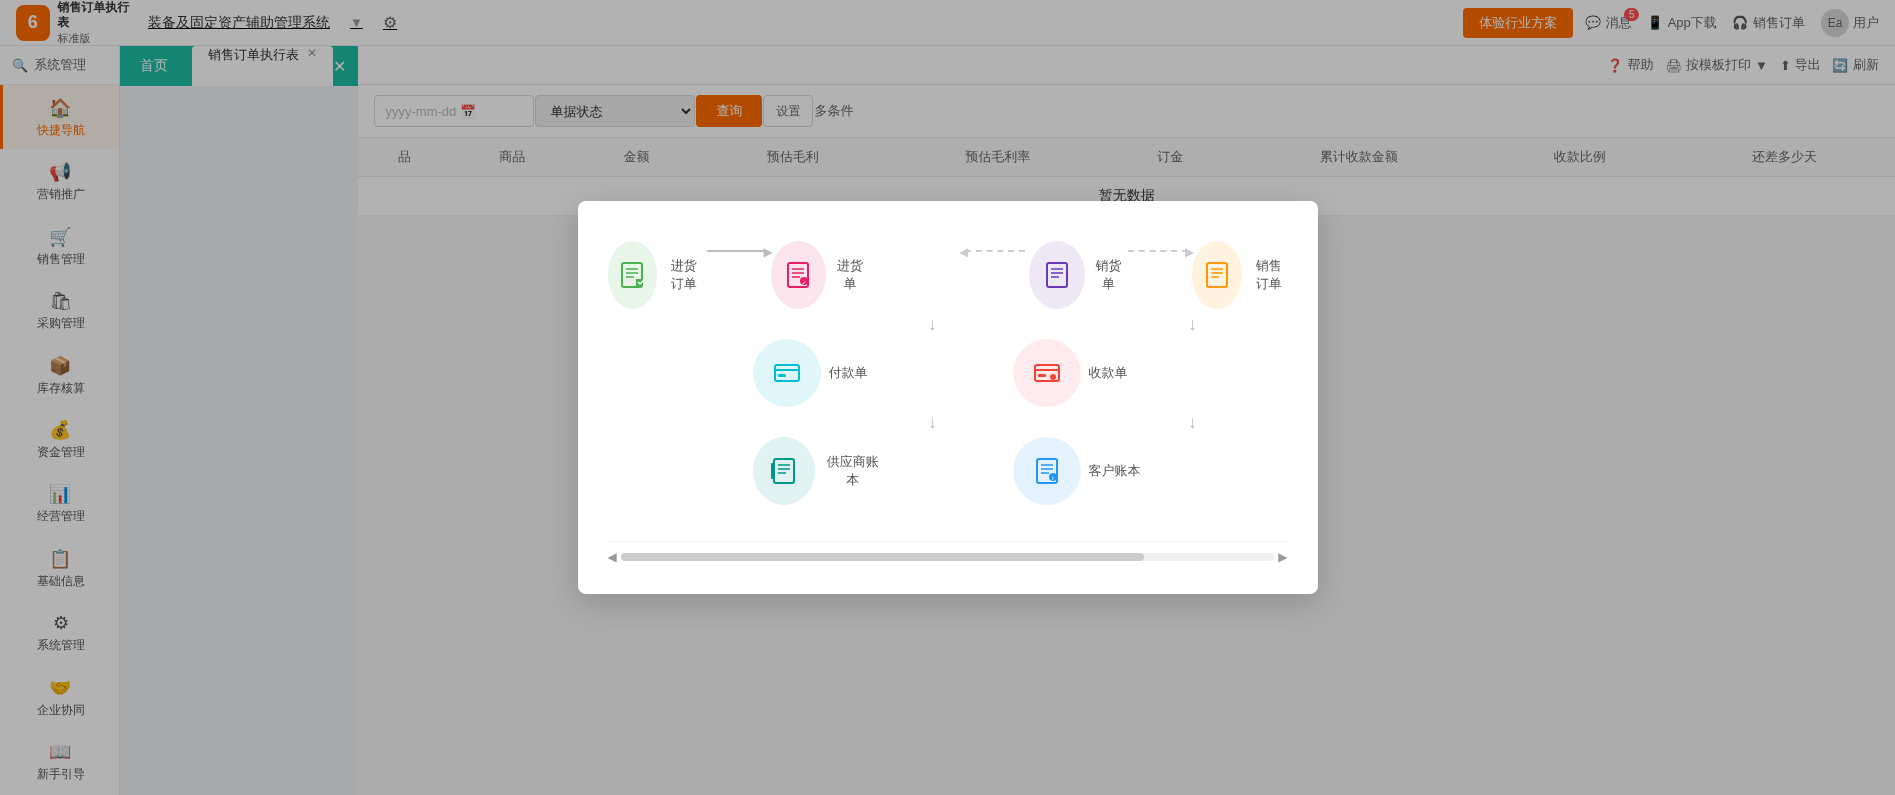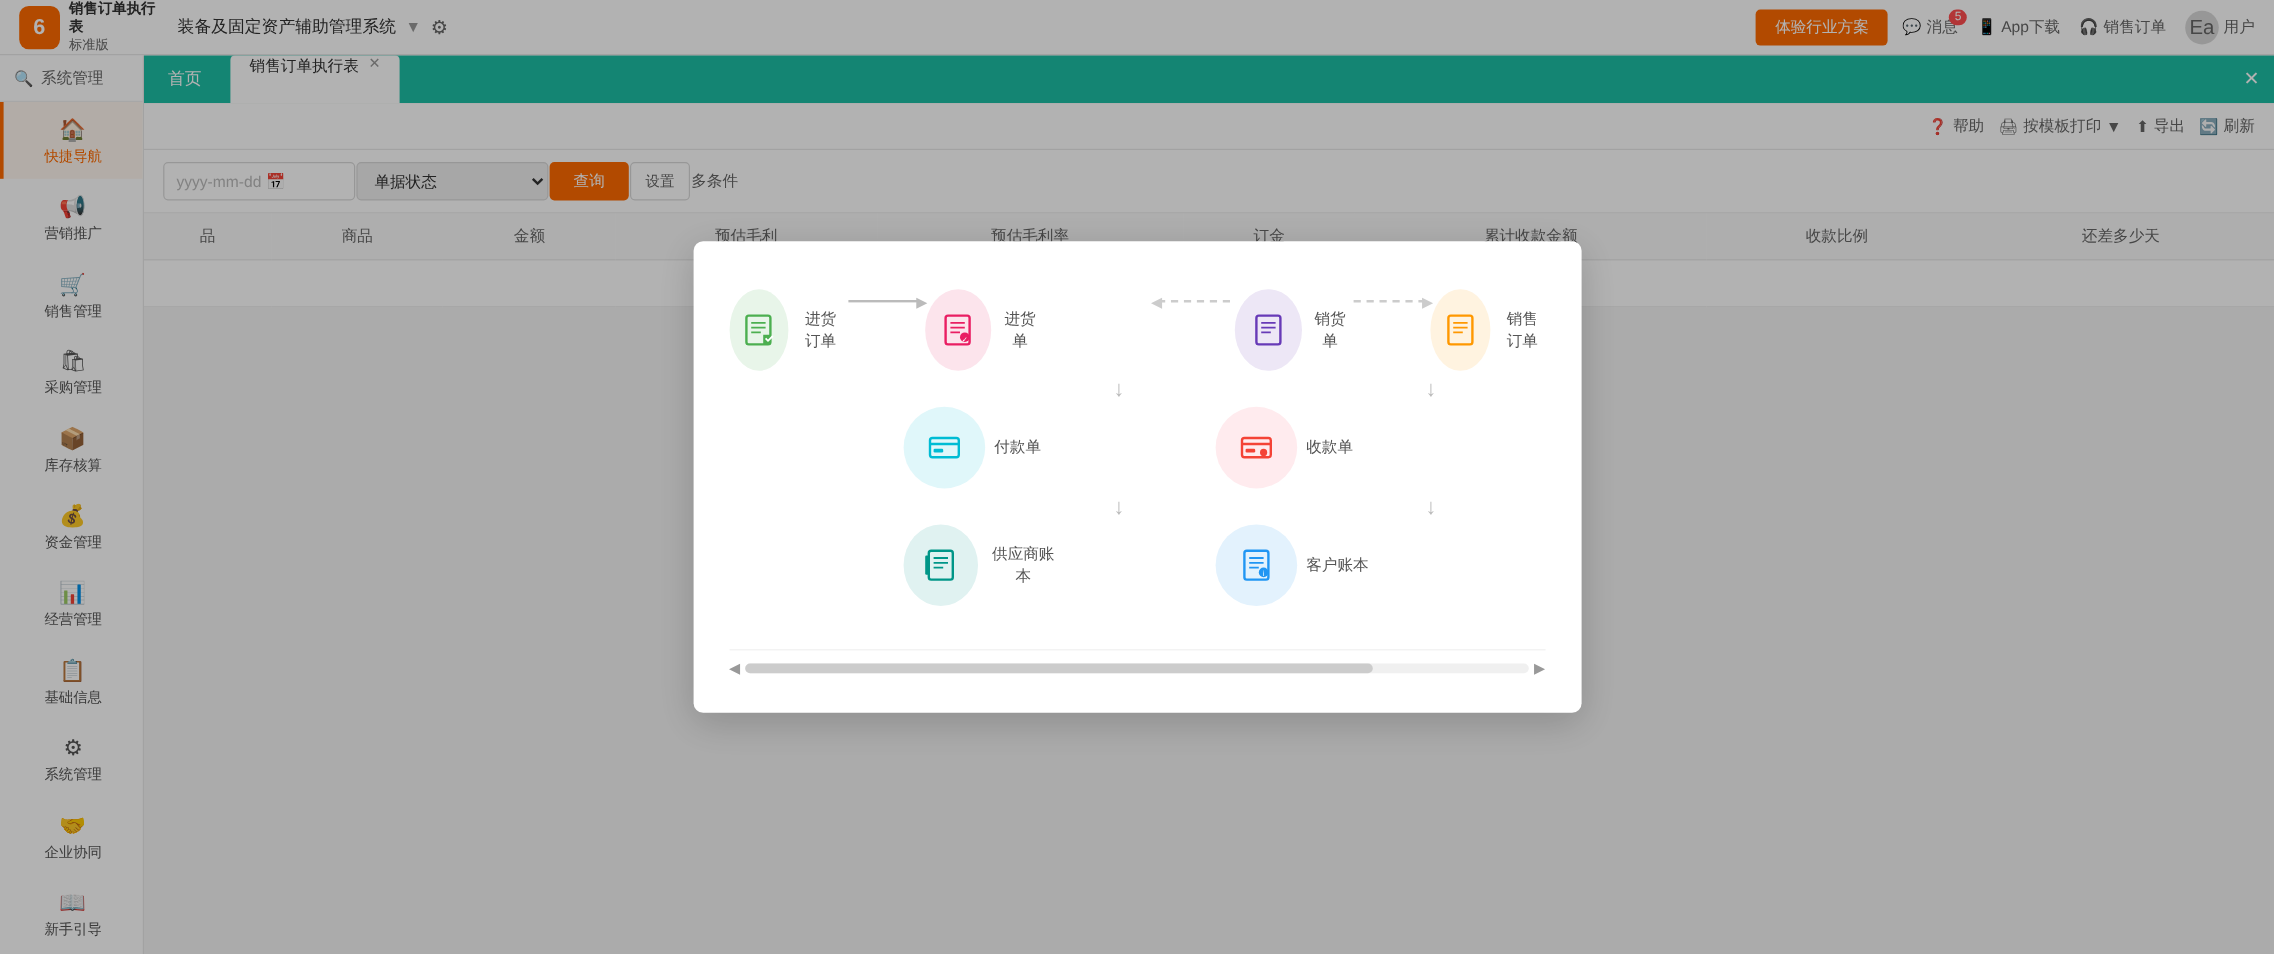--- a/index.html
+++ b/index.html
@@ -12,45 +12,45 @@
     .top-bar {
       display: flex; align-items: center; height: 46px;
       background: #fff; border-bottom: 1px solid #e8e8e8;
       padding: 0 16px; gap: 12px; flex-shrink: 0;
     }
     .logo-area { display: flex; align-items: center; gap: 8px; width: 120px; flex-shrink: 0; }
     .logo-icon { width: 36px; height: 36px; background: #ff6b00; border-radius: 8px; display: flex; align-items: center; justify-content: center; color: #fff; font-size: 18px; font-weight: bold; }
     .logo-text { font-size: 12px; color: #333; line-height: 1.3; }
     .logo-text span { display: block; font-size: 11px; color: #666; }
     
-    .system-title { display: flex; align-items: center; gap: 8px; flex: 1; }
+    .system-title { display: flex; align-items: center; gap: 20px; flex: 1; text-decoration: underline; }
     .system-title-text { font-size: 14px; color: #333; }
     .title-dropdown { color: #999; cursor: pointer; }
     .settings-icon { color: #666; cursor: pointer; font-size: 16px; }
     
     .trial-btn { background: #ff6b00; color: #fff; border: none; padding: 6px 16px; border-radius: 4px; cursor: pointer; font-size: 13px; white-space: nowrap; }
     
     .top-right { display: flex; align-items: center; gap: 16px; margin-left: auto; }
     .top-right-item { display: flex; align-items: center; gap: 4px; color: #666; cursor: pointer; font-size: 13px; position: relative; }
     .badge { background: #ff4d4f; color: #fff; border-radius: 10px; padding: 1px 5px; font-size: 10px; position: absolute; top: -6px; right: -8px; }
-    .avatar { width: 28px; height: 28px; background: #d9d9d9; border-radius: 50%; display: flex; align-items: center; justify-content: center; font-size: 17px; color: #666; }
+    .avatar { width: 28px; height: 28px; background: #d9d9d9; border-radius: 50%; display: flex; align-items: center; justify-content: center; font-size: 12px; color: #666; }
 
     
     .main-layout { display: flex; flex: 1; overflow: hidden; }
     
     
     .sidebar { width: 120px; background: #fff; border-right: 1px solid #e8e8e8; display: flex; flex-direction: column; flex-shrink: 0; overflow-y: auto; }
     .sidebar-search { display: flex; align-items: center; gap: 6px; padding: 10px 12px; cursor: pointer; color: #666; border-bottom: 1px solid #f0f0f0; }
     .sidebar-item { display: flex; flex-direction: column; align-items: center; padding: 12px 8px; cursor: pointer; color: #555; gap: 4px; border-left: 3px solid transparent; }
     .sidebar-item.active { background: #fff7f0; color: #ff6b00; border-left-color: #ff6b00; }
     .sidebar-item-icon { font-size: 18px; }
     .sidebar-item-label { font-size: 12px; text-align: center; line-height: 1.2; }
 
     
-    .content-area { flex: 1; display: flex; flex-direction: column; overflow: hidden; }
+    .content-area { flex: 1; display: flex; flex-direction: row; overflow: hidden; }
     
     
     .tab-bar { display: flex; align-items: center; background: #1ebfa5; height: 40px; flex-shrink: 0; }
     .tab-home { padding: 0 20px; color: #fff; cursor: pointer; height: 100%; display: flex; align-items: center; font-size: 14px; }
     .tab-item { background: #fff; color: #333; padding: 0 16px; height: 100%; display: flex; align-items: flex-start; gap: 8px; cursor: pointer; font-size: 13px; margin-left: 4px; border-radius: 4px 4px 0 0; }
     .tab-close { color: #999; font-size: 12px; cursor: pointer; }
     .tab-bar-close { margin-left: auto; margin-right: 12px; color: #fff; cursor: pointer; font-size: 16px; }
 
     
     .page-content { flex: 1; background: #f5f5f5; overflow: auto; position: relative; }

